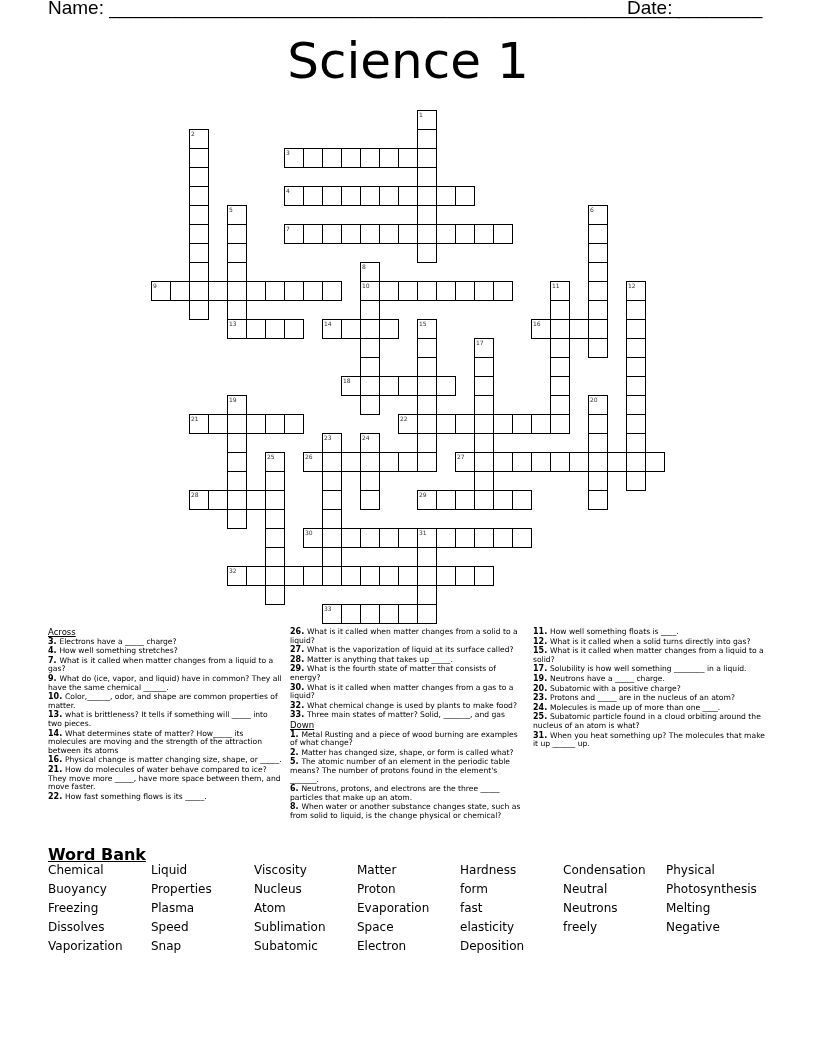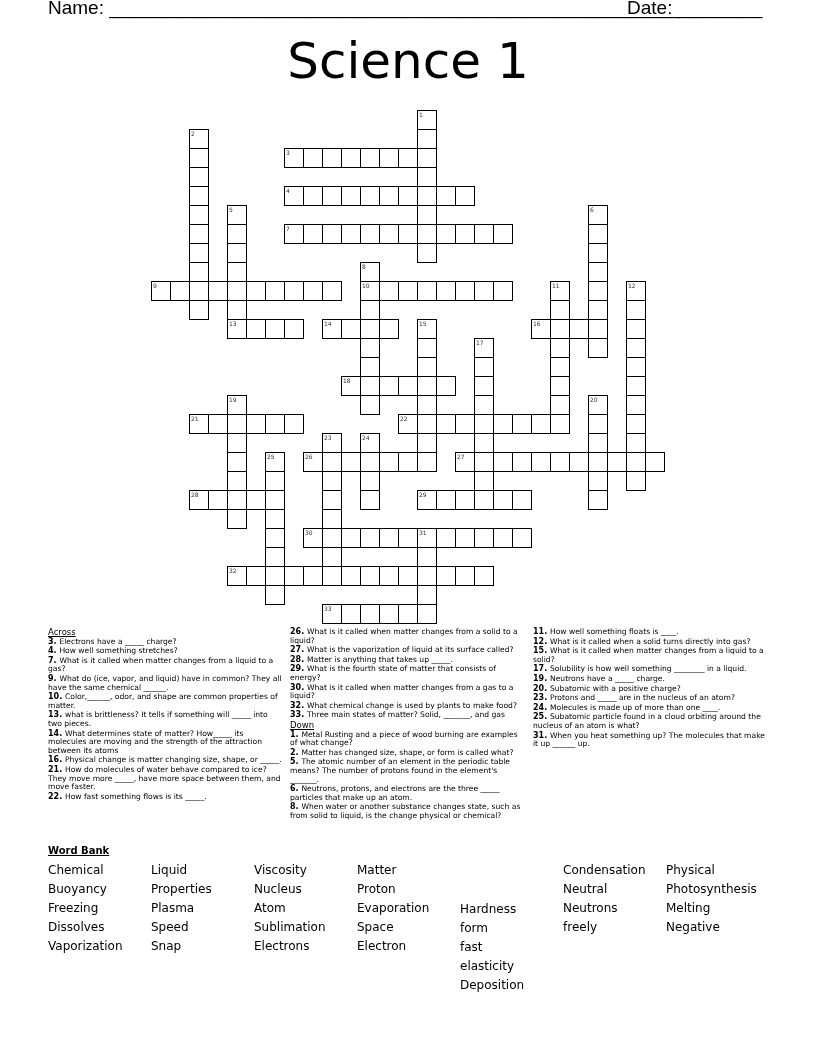--- a/index.html
+++ b/index.html
@@ -6,21 +6,21 @@
   body{width:816px;height:1056px;position:relative;overflow:hidden;font-family:"DejaVu Sans",sans-serif;color:#000;}
   .hdr{position:absolute;top:-3px;font-family:"Liberation Sans",sans-serif;font-size:19px;}
   #title{position:absolute;top:32px;left:0;width:816px;text-align:center;font-size:50px;font-family:"DejaVu Sans",sans-serif;letter-spacing:0px;}
   #grid{position:absolute;left:0;top:0;width:816px;height:630px;}
   .cell{position:absolute;width:19px;height:19px;box-sizing:border-box;border:1px solid #000;background:#fff;}
   .num{position:absolute;left:1px;top:0px;font-size:6px;line-height:7px;color:#333;font-family:"DejaVu Sans",sans-serif;}
   .clues{position:absolute;top:628px;font-size:7.6px;line-height:8.6px;font-family:"DejaVu Sans",sans-serif;}
   .clues b{font-weight:bold;font-size:8px;}
   .clue{margin-bottom:1px;}
   .sect{font-weight:normal;text-decoration:underline;font-size:8.5px;margin:0 0 1px 0;}
-  #wb-title{position:absolute;left:48px;top:845px;font-size:10px;font-weight:bold;text-decoration:underline;}
+  #wb-title{position:absolute;left:48px;top:845px;font-size:16px;font-weight:bold;text-decoration:underline;}
   .wb{position:absolute;font-size:12px;line-height:19px;}
 </style>
 </head>
 <body>
 
 <div class="hdr" style="left:48px;">Name: ______________________________________________________</div>
 <div class="hdr" style="left:627px;">Date: ________</div>
 <div id="title">Science 1</div>
 
 <div id="grid">
@@ -373,30 +373,30 @@
       <div>Properties</div>
       <div>Plasma</div>
       <div>Speed</div>
       <div>Snap</div>
     </div>
     <div class="wb" style="left: 254px; top: 861px;">
       <div>Viscosity</div>
       <div>Nucleus</div>
       <div>Atom</div>
       <div>Sublimation</div>
-      <div>Electrons</div>
+      <div>Subatomic</div>
     </div>
     <div class="wb" style="left: 357px; top: 861px;">
       <div>Matter</div>
       <div>Proton</div>
       <div>Evaporation</div>
       <div>Space</div>
       <div>Electron</div>
     </div>
-    <div class="wb" style="left: 460px; top: 861px; margin-top: 39px;">
+    <div class="wb" style="left: 460px; top: 861px;">
       <div>Hardness</div>
       <div>form</div>
       <div>fast</div>
       <div>elasticity</div>
       <div>Deposition</div>
     </div>
     <div class="wb" style="left: 563px; top: 861px;">
       <div>Condensation</div>
       <div>Neutral</div>
       <div>Neutrons</div>

